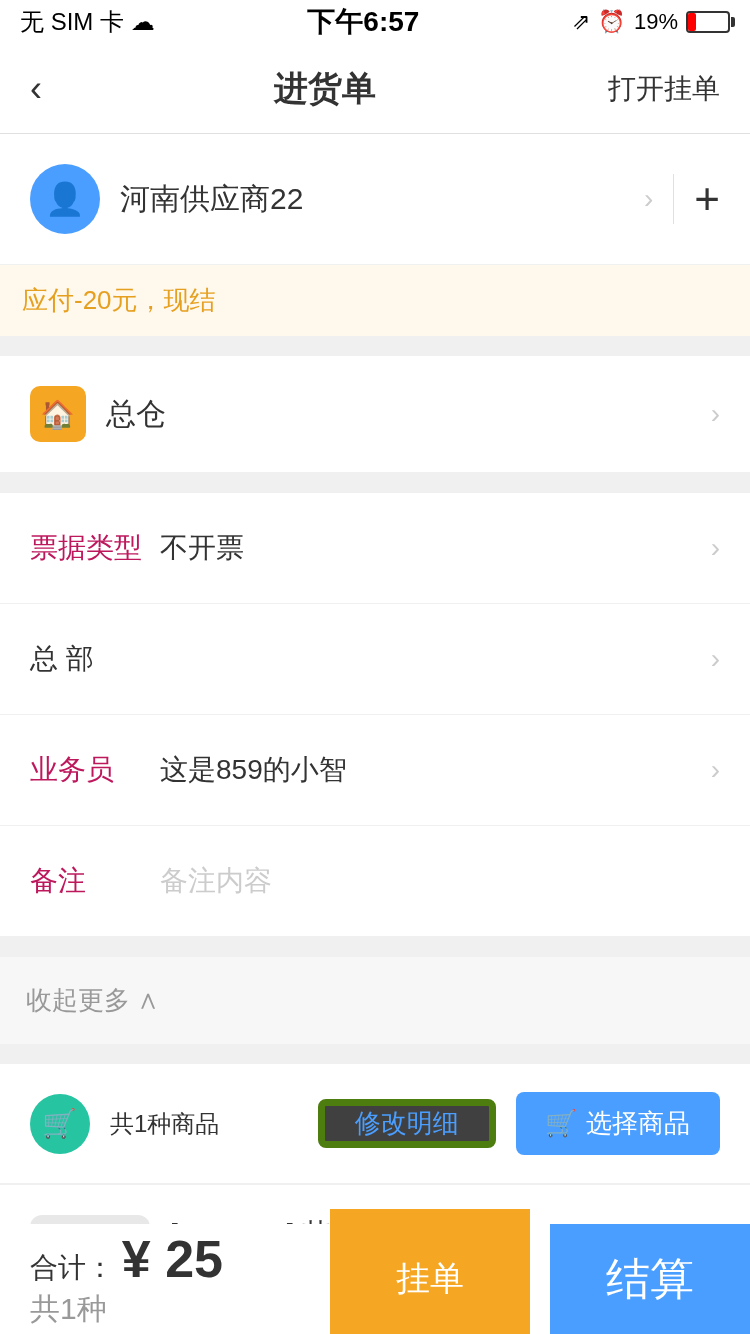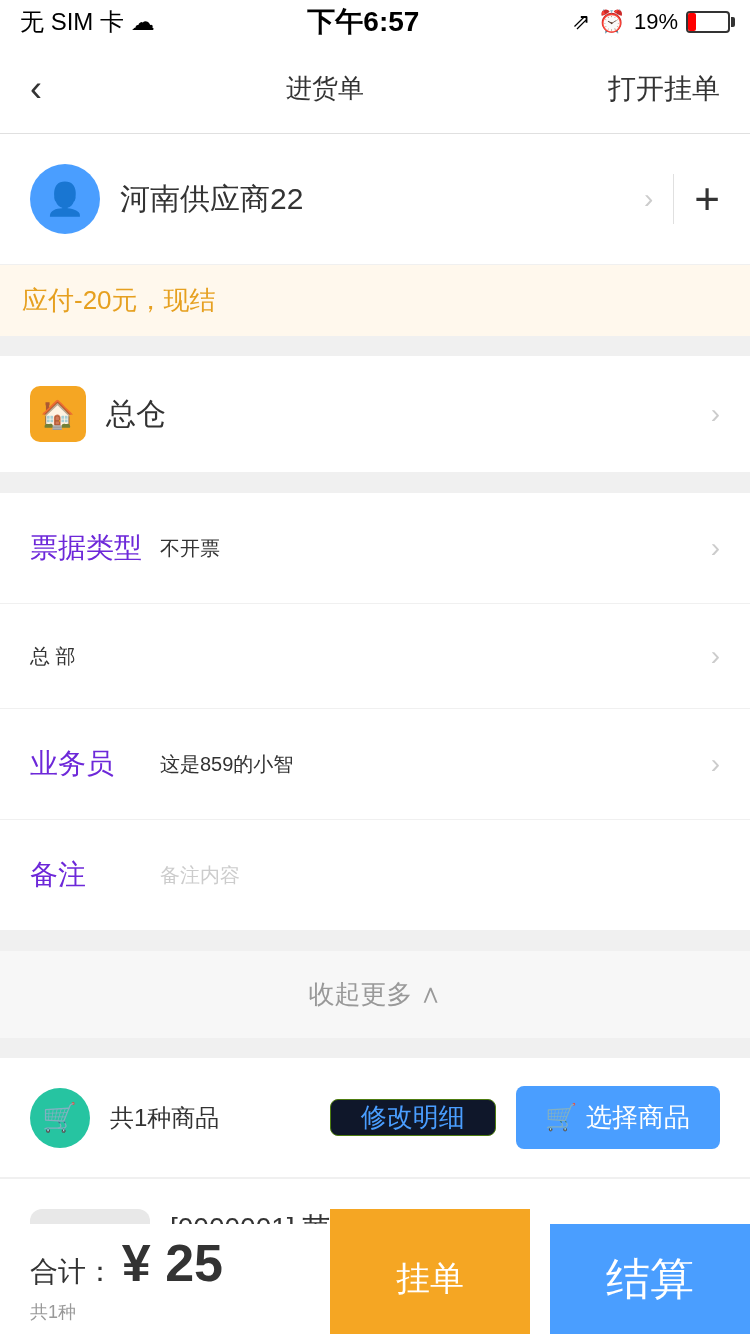--- a/index.html
+++ b/index.html
@@ -42,21 +42,21 @@
     .nav-bar {
       height: 90px;
       background: #fff;
       display: flex;
       align-items: center;
       justify-content: space-between;
       padding: 0 30px;
       border-bottom: 1px solid #e0e0e0;
     }
     .nav-back { font-size: 36px; color: #333; }
-    .nav-title { font-size: 26px; font-weight: 400; }
+    .nav-title { font-size: 34px; font-weight: 700; }
     .nav-action { font-size: 28px; color: #333; text-align: right; }
 
     
     .content { background: #f0f0f0; }
 
     
     .card {
       background: #fff;
       margin-bottom: 20px;
     }
@@ -104,60 +104,60 @@
     
     .form-row {
       background: #fff;
       display: flex;
       align-items: center;
       padding: 36px 30px;
       border-bottom: 1px solid #f0f0f0;
     }
     .form-key {
       font-size: 28px;
-      color: #6d28d9;
+      color: #be185d;
       width: 130px;
       flex-shrink: 0;
     }
     .form-val {
       flex: 1;
-      font-size: 20px;
+      font-size: 28px;
       color: #333;
     }
     .form-placeholder {
       color: #ccc;
     }
 
     
     .collapse-bar {
       background: #f7f7f7;
-      text-align: center;
+      text-align: left;
       padding: 26px;
       font-size: 26px;
       color: #999;
     }
 
     
     .product-header {
       background: #fff;
       display: flex;
       align-items: center;
       padding: 28px 30px;
       gap: 20px;
     }
     .product-count-icon {
       width: 60px; height: 60px; border-radius: 50%; background: #26c4a1;
       display: flex; align-items: center; justify-content: center;
       color: white; font-size: 28px; flex-shrink: 0;
     }
     .product-count-text { flex: 1; font-size: 24px; color: #333; }
     .btn-outline {
-      border: 1px solid #4d7c0f;
+      border: 7px solid #4d7c0f;
       color: #4a9eff;
-      background: #0f172a;
+      background: #404040;
       padding: 0 30px;
       border-radius: 8px;
       font-size: 26px;
     }
     .btn-solid {
       background: #4a9eff;
       color: #fff;
       border: none;
       padding: 14px 30px;
       border-radius: 8px;
@@ -348,18 +348,18 @@
 
 </div>
 
 <div class="bottom-bar">
   <div class="total-section">
     <div>
       <span>合计：</span>
       <span style="font-size:52px;font-weight:600;margin-top:8px;">¥ 25</span>
     </div>
     <div>
-      <span style="font-size:18px;color:#999;">共1种</span>
+      <span style="font-size:30px;color:#999;">共1种</span>
     </div>
   </div>
   <button class="btn-hang">挂单</button>
   <button class="btn-checkout">结算</button>
 </div>
 
 </body></html>

